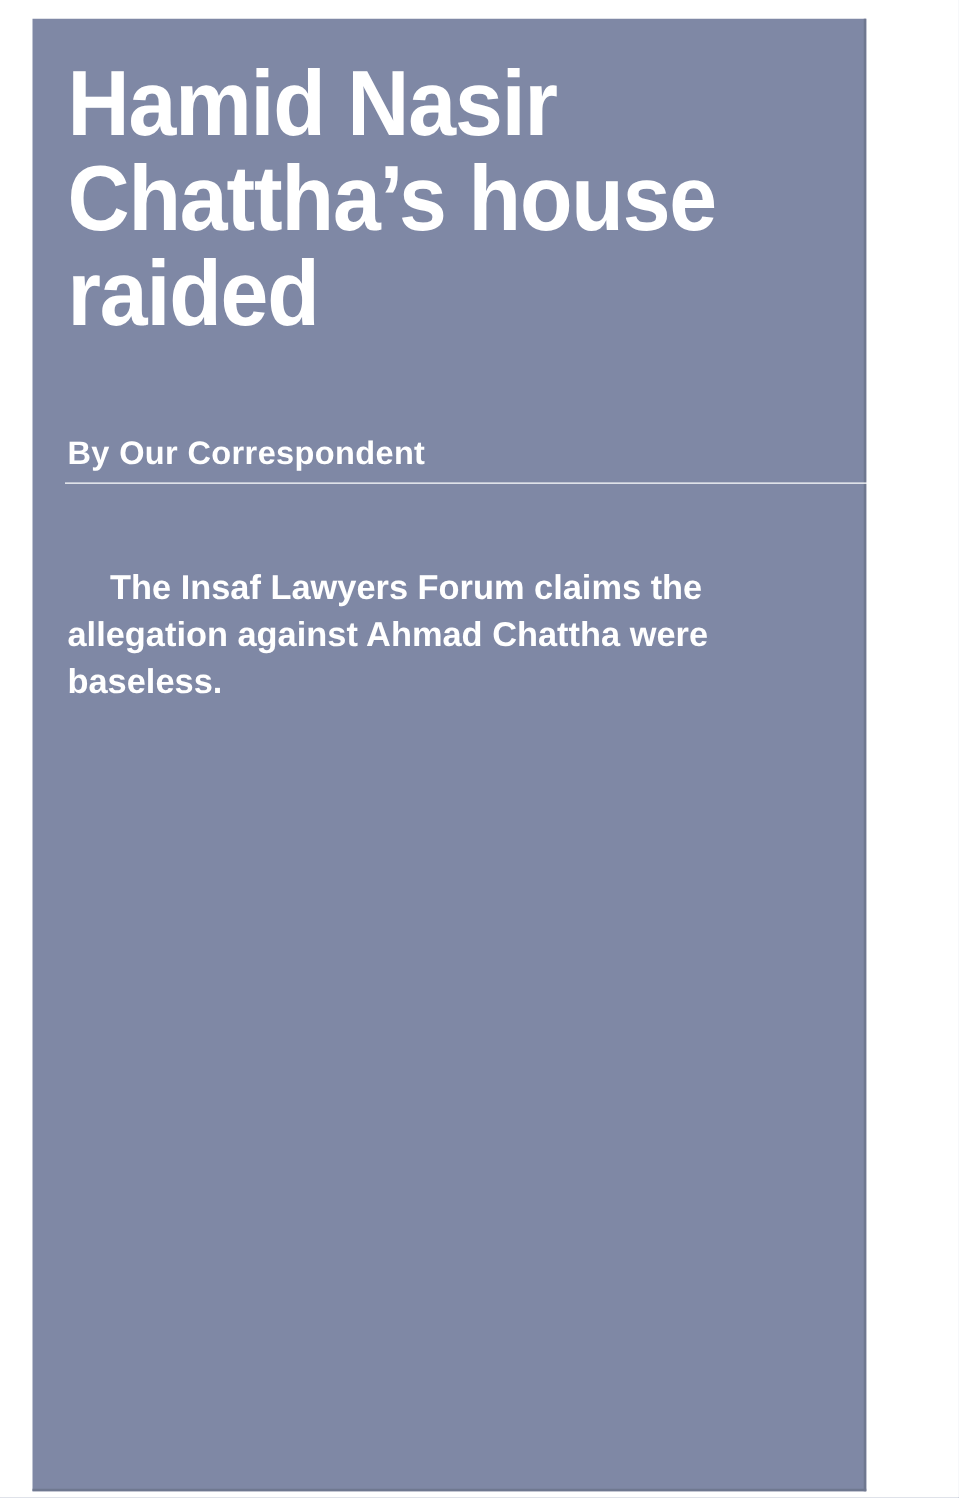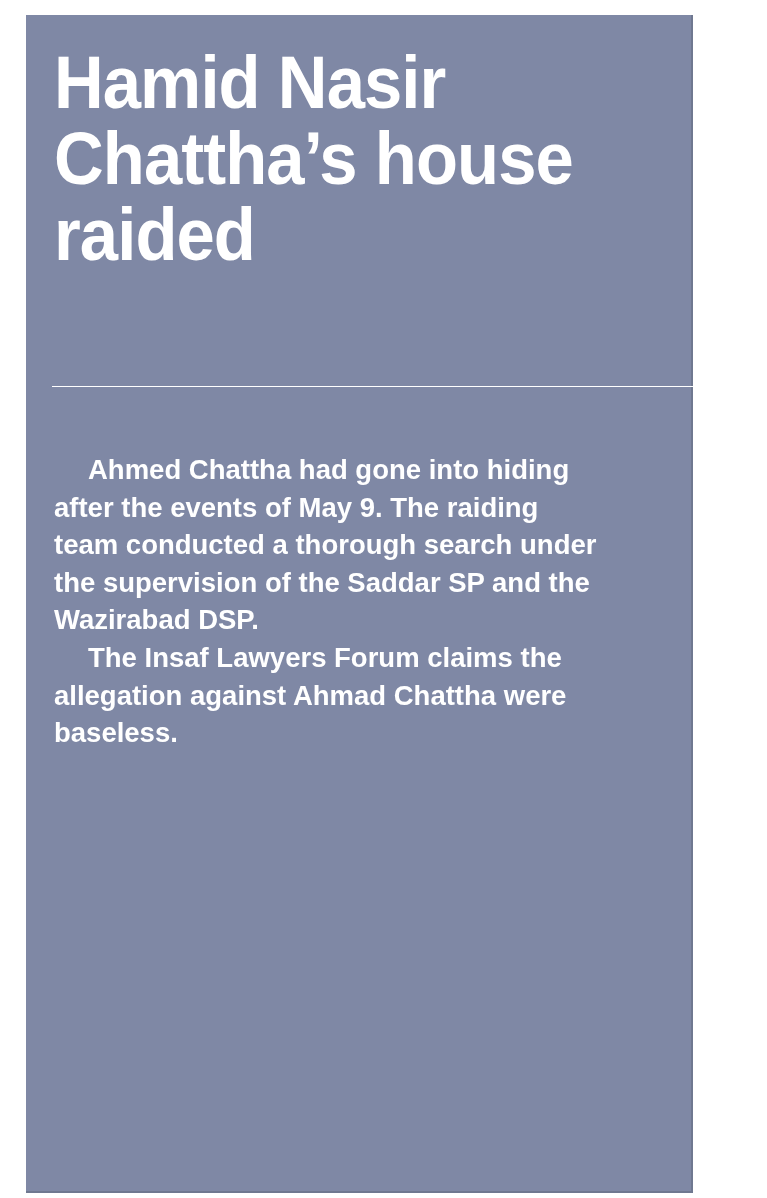--- a/index.html
+++ b/index.html
@@ -76,25 +76,21 @@
 </head>
 <body>
 
 <div class="panel">
   <h1 class="headline">
     <div>Hamid Nasir</div>
     <div>Chattha’s house</div>
     <div>raided</div>
   </h1>
 
+  <div class="byline">By Our Correspondent</div>
   <div class="rule"></div>
 
   <div class="body-text">
-    <p class="indent">Ahmed Chattha had gone into  hiding
-after the events of May 9. The raiding
-team conducted a thorough search under
-the  supervision of the Saddar SP and the
-Wazirabad DSP.</p>
     <p class="indent">The Insaf Lawyers Forum claims the
 allegation against Ahmad Chattha were
 baseless.</p>
   </div>
 </div>
 
 </body></html>

